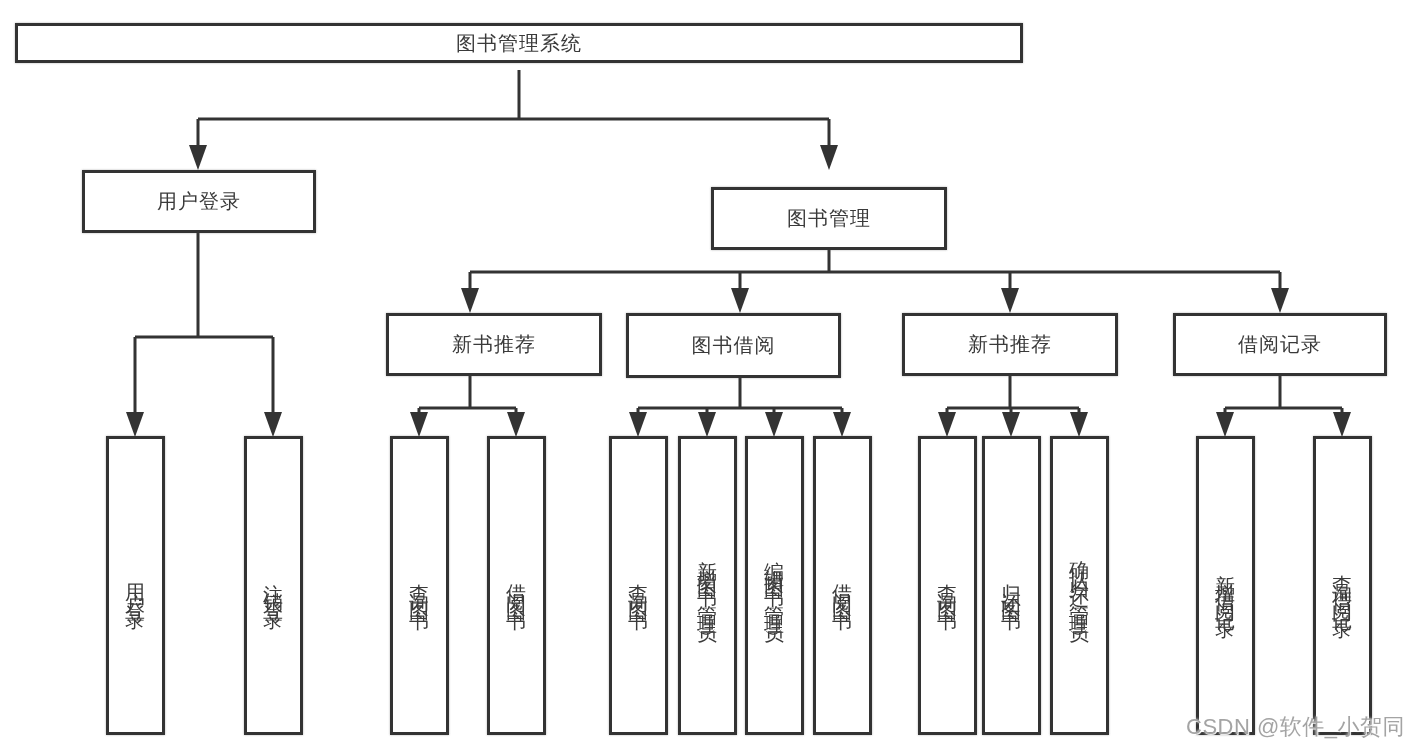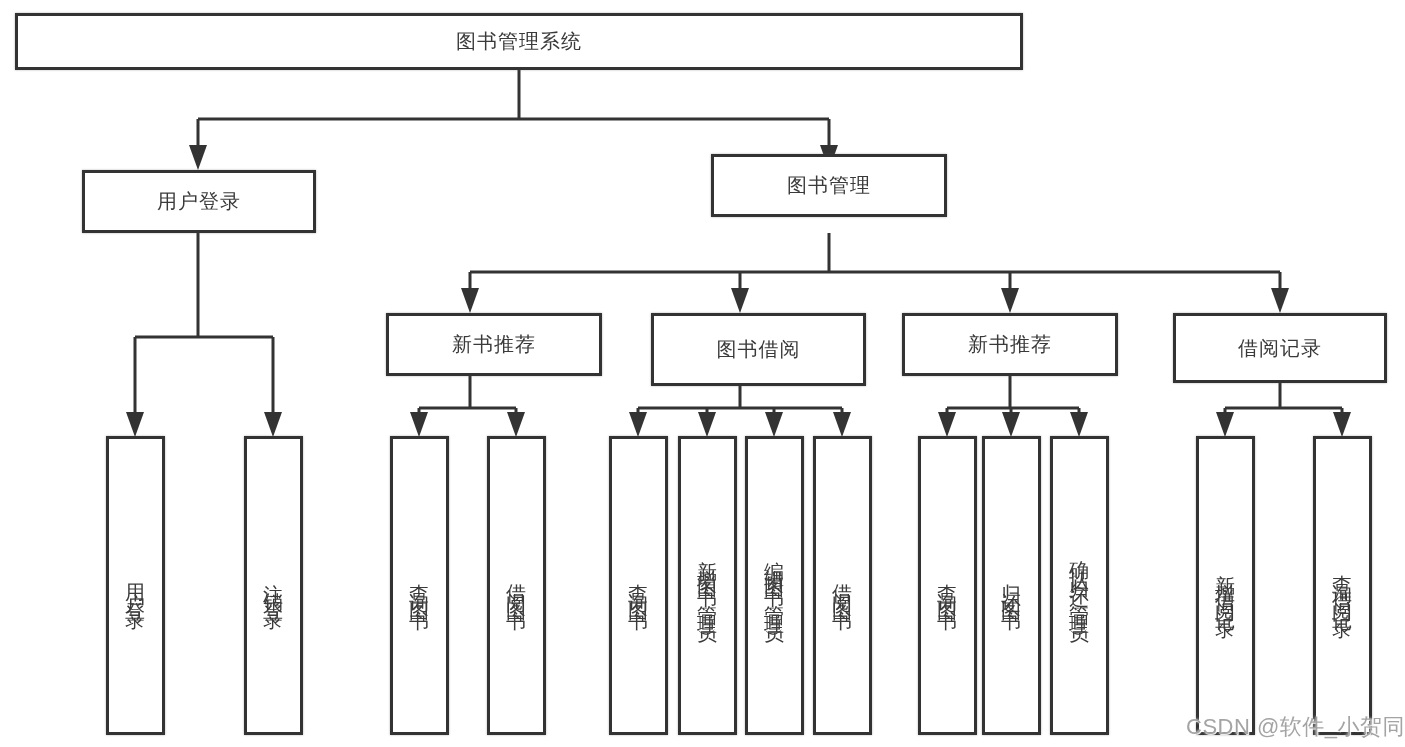--- a/index.html
+++ b/index.html
@@ -85,41 +85,41 @@
       <polygon points="774,437 765,412 783,412"></polygon>
       <polygon points="842,437 833,412 851,412"></polygon>
       <polygon points="947,437 938,412 956,412"></polygon>
       <polygon points="1011,437 1002,412 1020,412"></polygon>
       <polygon points="1079,437 1070,412 1088,412"></polygon>
       <polygon points="1225,437 1216,412 1234,412"></polygon>
       <polygon points="1342,437 1333,412 1351,412"></polygon>
     </g>
   </svg>
 
-  <div class="hnode" style="left:15px; top:13px; width:1008px; height:57px;">
+  <div class="hnode" style="left:15px; top:23px; width:1008px; height:40px;">
     <span>图书管理系统</span>
   </div>
 
   <div class="hnode" style="left:82px; top:170px; width:234px; height:63px;">
     <span>用户登录</span>
   </div>
-  <div class="hnode" style="left:711px; top:154px; width:236px; height:63px;">
+  <div class="hnode" style="left:711px; top:187px; width:236px; height:63px;">
     <span>图书管理</span>
   </div>
 
   <div class="hnode" style="left:362px; top:313px; width:216px; height:63px;margin-left:24px;">
     <span>新书推荐</span>
   </div>
-  <div class="hnode" style="left:651px; top:313px; width:215px; height:73px;justify-content:center;">
+  <div class="hnode" style="left:626px; top:313px; width:215px; height:65px;justify-content:center;">
     <span>图书借阅</span>
   </div>
   <div class="hnode" style="left:902px; top:313px; width:216px; height:63px;">
     <span>新书推荐</span>
   </div>
-  <div class="hnode" style="left:1173px; top:313px; width:214px; height:70px;">
+  <div class="hnode" style="left:1173px; top:313px; width:214px; height:63px;">
     <span>借阅记录</span>
   </div>
 
   <div class="vnode" style="left:106px; top:436px; width:59px; height:299px;">
     <span>用户登录</span>
   </div>
   <div class="vnode" style="left:244px; top:436px; width:59px; height:299px;">
     <span>注销登录</span>
   </div>
 

